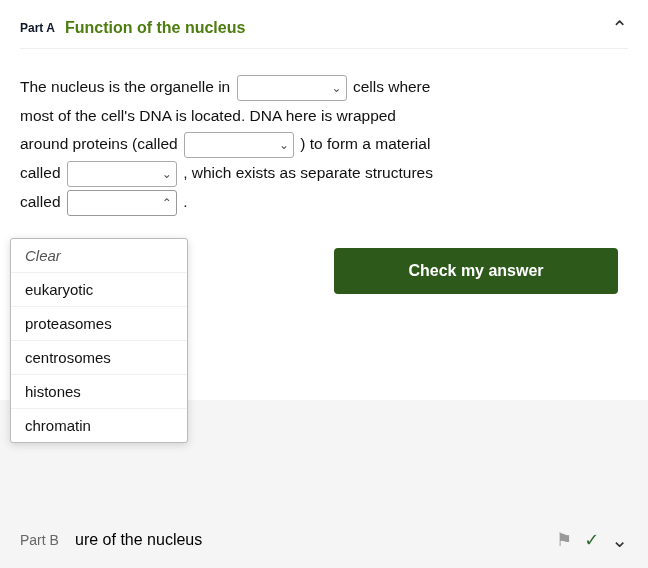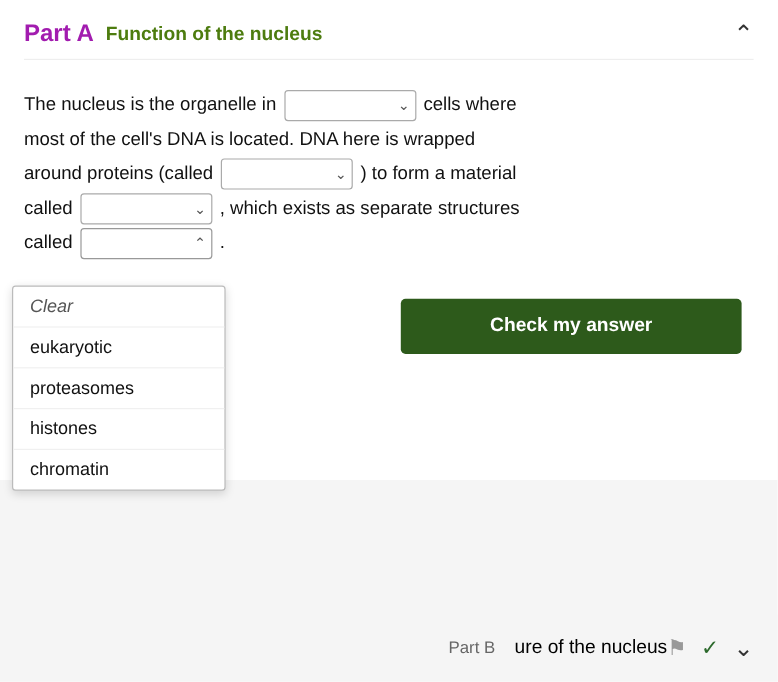--- a/index.html
+++ b/index.html
@@ -30,23 +30,23 @@
       padding-bottom: 8px;
     }
 
     .header-left {
       display: flex;
       align-items: center;
       gap: 10px;
     }
 
     .part-label {
-      color: #a21caf;
+      color: #0f172a;
       font-weight: bold;
-      font-size: 20px;
+      font-size: 12px;
     }
 
     .header-title {
       font-weight: bold;
       font-size: 16px;
       color: #4d7c0f;
     }
 
     .chevron-up {
       font-size: 20px;
@@ -130,21 +130,21 @@
 
     .dropdown-item.clear-item {
       font-style: italic;
       color: #555;
     }
 
     .bottom-section {
       background: #f5f5f5;
       display: flex;
       align-items: center;
-      justify-content: flex-end;
+      justify-content: space-between;
       padding: 14px 20px;
       margin-top: 10px;
       position: absolute;
       bottom: 0;
       left: 0;
       right: 0;
       height: 56px;
     }
 
     .bottom-icons {
@@ -219,20 +219,21 @@
       <span class="select-text">&nbsp;</span>
       <span class="chevron">⌃</span>
     </span>
     <span>.</span>
   </div>
 
   <div class="dropdown-container">
     <div class="dropdown-item clear-item">Clear</div>
     <div class="dropdown-item">eukaryotic</div>
     <div class="dropdown-item">proteasomes</div>
+    <div class="dropdown-item">centrosomes</div>
     <div class="dropdown-item">histones</div>
     <div class="dropdown-item">chromatin</div>
   </div>
 
   <div style="display:flex; justify-content: flex-end; margin-top: 14px; padding-right: 10px;">
     <button class="check-btn">Check my answer</button>
   </div>
 
 </div>
 

